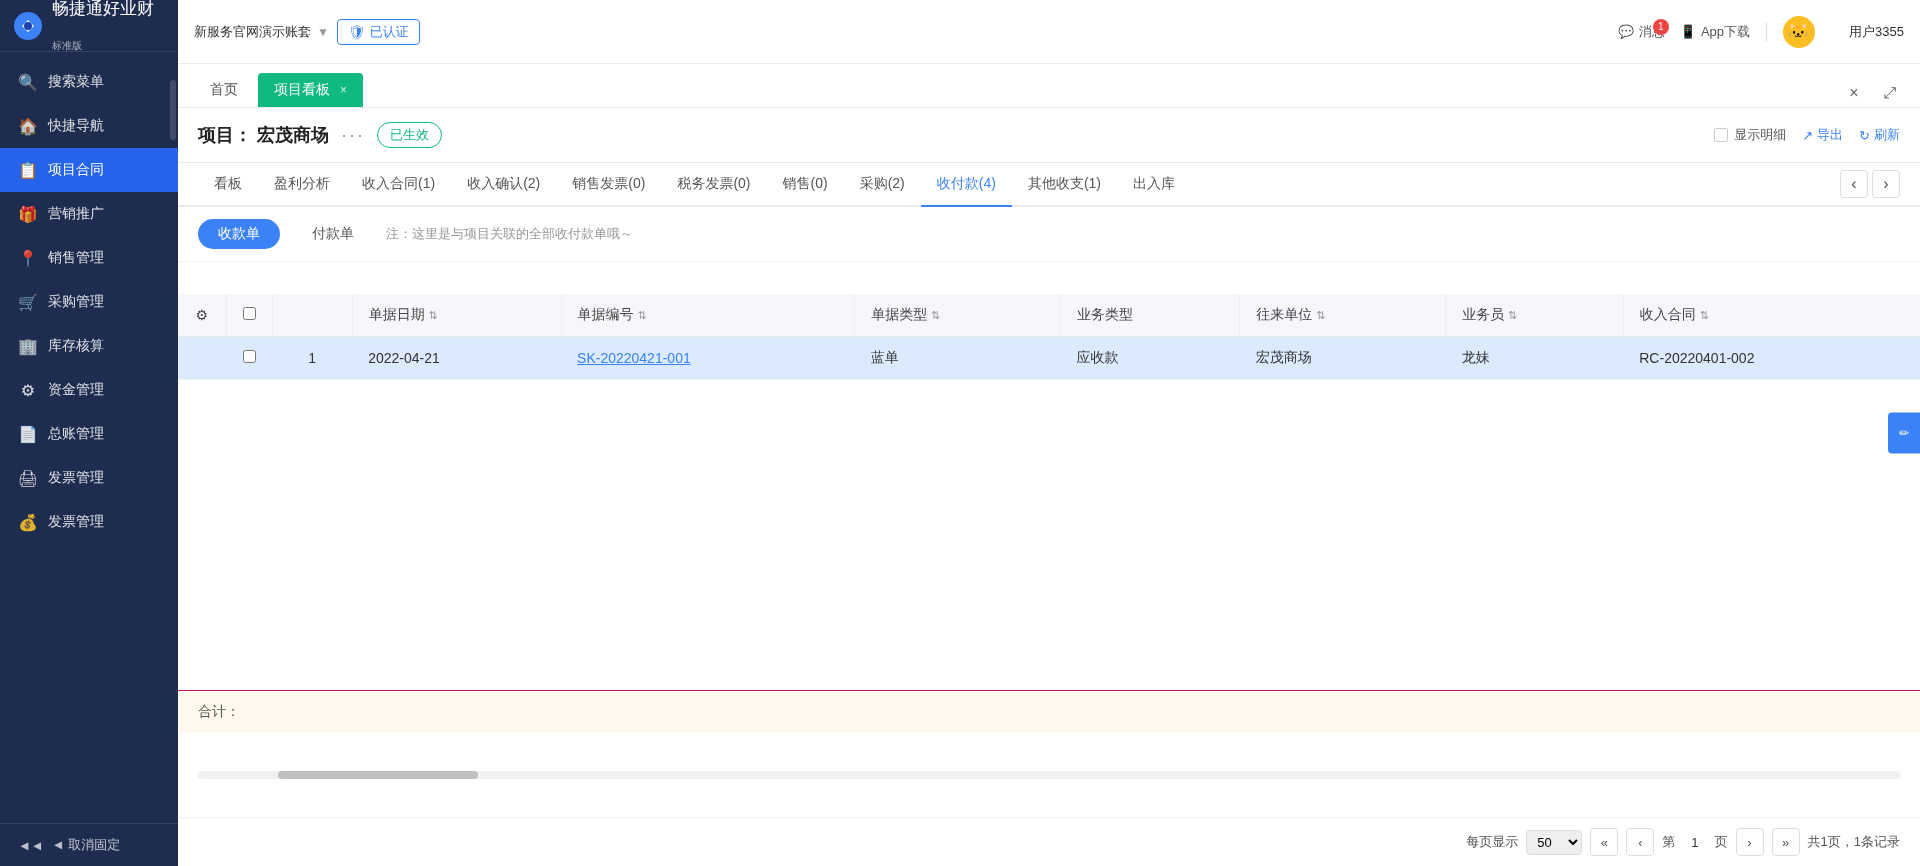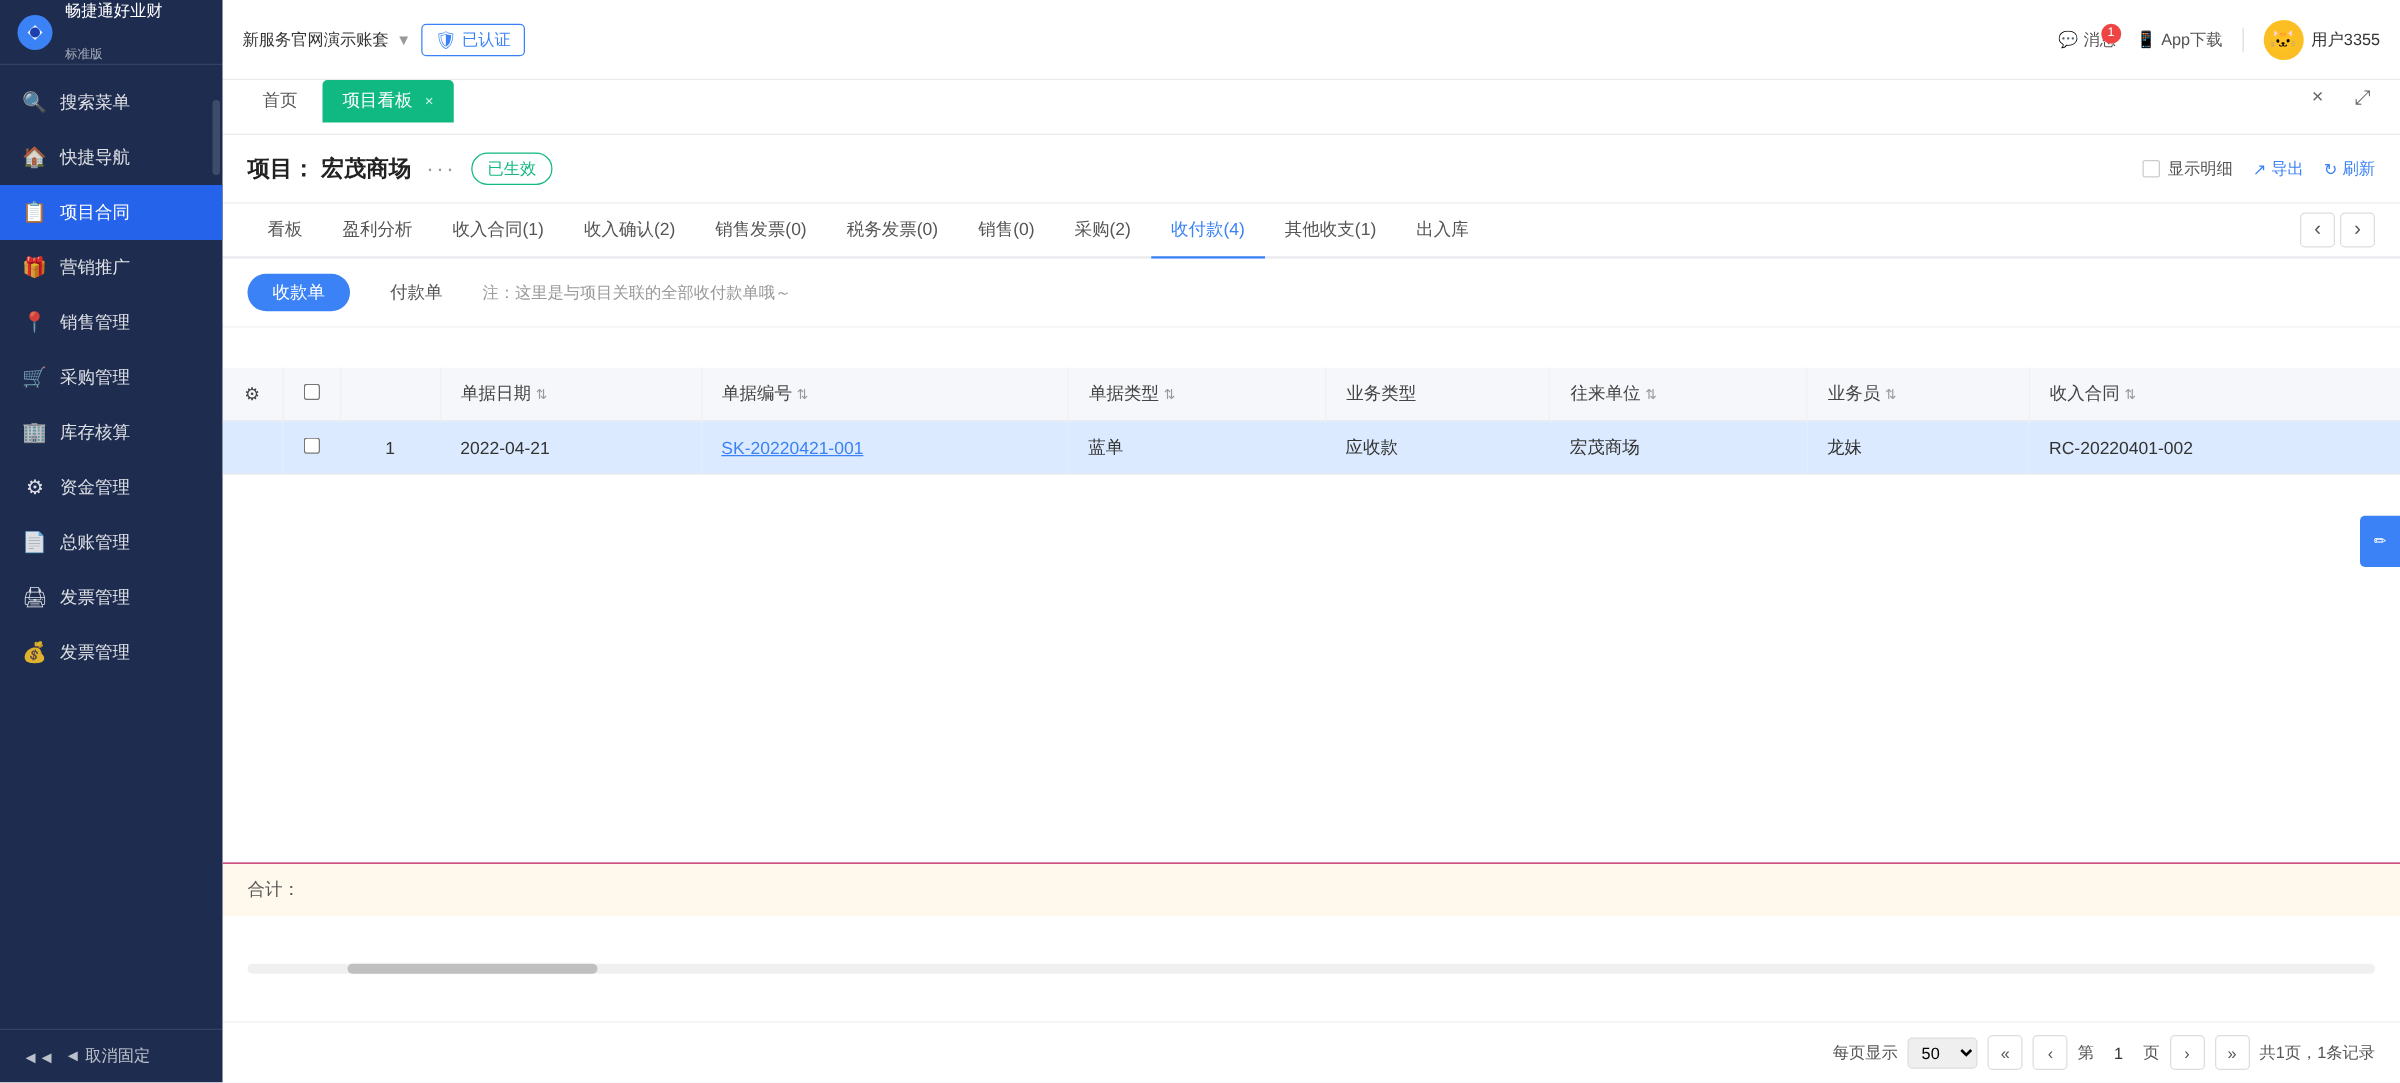--- a/index.html
+++ b/index.html
@@ -24,21 +24,21 @@
       height: 52px;
       border-bottom: 1px solid rgba(255,255,255,0.1);
     }
     .sidebar-logo .logo-icon {
       width: 32px;
       height: 32px;
       margin-right: 8px;
       flex-shrink: 0;
     }
     .sidebar-logo .logo-text {
-      font-size: 13px;
+      font-size: 17px;
       color: #fff;
       line-height: 1.3;
     }
     .sidebar-logo .version-badge {
       font-size: 10px;
       color: rgba(255,255,255,0.6);
       margin-top: 18px;
     }
     .sidebar-nav {
       flex: 1;
@@ -178,28 +178,28 @@
       width: 32px;
       height: 32px;
       border-radius: 50%;
       background: #fbbf24;
       display: flex;
       align-items: center;
       justify-content: center;
       font-size: 18px;
       overflow: hidden;
     }
-    .user-name { font-size: 13px; color: #333; }
+    .user-name { font-size: 13px; color: #333; margin-left: 28px; }
 
     
     .tabbar {
       height: 44px;
       background: #fff;
       display: flex;
-      align-items: flex-start;
+      align-items: flex-end;
       padding: 0 16px;
       border-bottom: 1px solid #e8eaed;
       flex-shrink: 0;
       gap: 4px;
     }
     .tab-item {
       padding: 8px 16px;
       font-size: 14px;
       color: #555;
       cursor: pointer;

